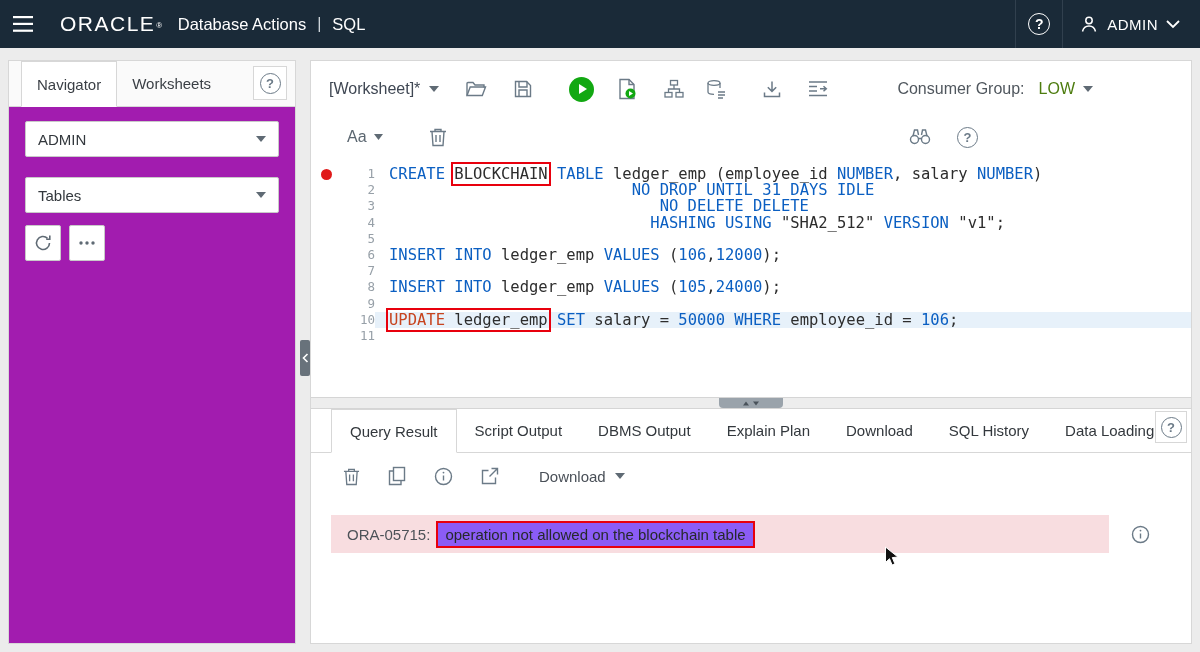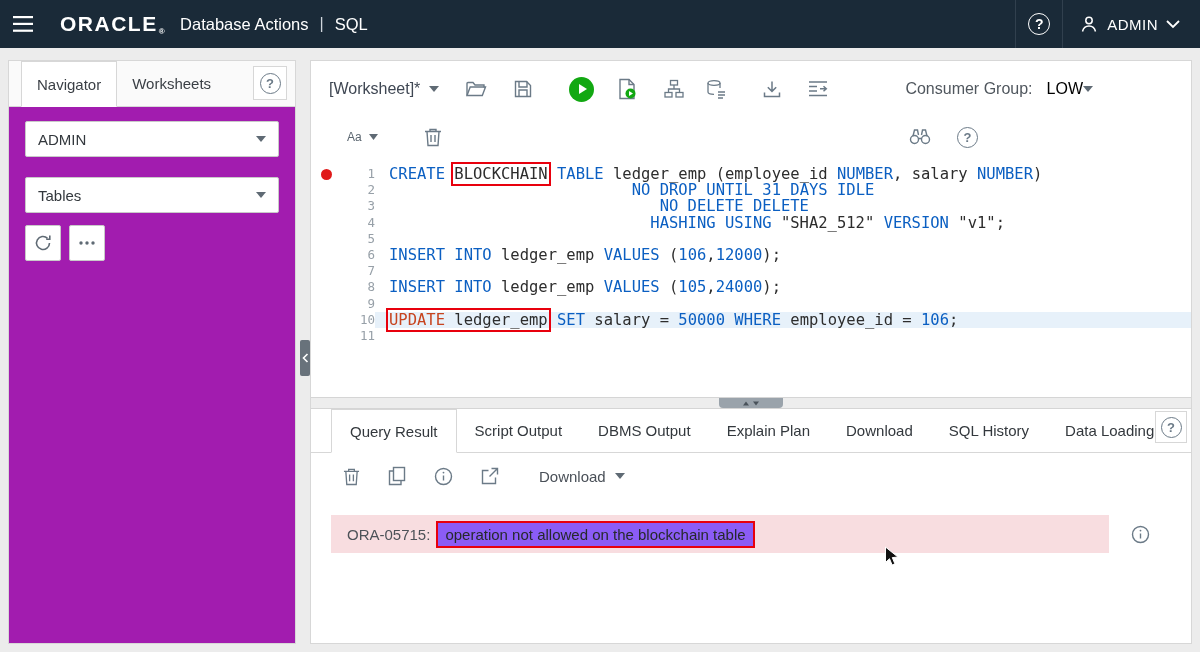--- a/index.html
+++ b/index.html
@@ -12,21 +12,21 @@
     color:#3b4450;
   }
   svg { display:block; }
 
   
   .topbar{
     position:absolute; top:0; left:0; width:1200px; height:48px;
     background:#1a2a38; display:flex; align-items:center; color:#fff;
   }
   .hamburger{ width:46px; height:48px; display:flex; align-items:center; justify-content:center; cursor:pointer;}
-  .brand{ font-weight:bold; font-size:21px; letter-spacing:1.5px; margin-left:14px; display:flex; align-items:flex-end;}
+  .brand{ font-weight:normal; font-size:21px; letter-spacing:1.5px; margin-left:14px; display:flex; align-items:center;}
   .brand sup{ font-size:8px; margin-top:2px; margin-left:1px;}
   .tb-product{ font-size:16.5px; margin-left:14px; font-weight:400;}
   .tb-div{ margin:0 11px; font-size:16px; color:#cfd6dc;}
   .tb-app{ font-size:16.5px; }
   .tb-spacer{ flex:1; }
   .tb-vline{ width:1px; height:48px; background:#31404e; }
   .tb-help{ width:46px; height:48px; display:flex; align-items:center; justify-content:center; cursor:pointer;}
   .tb-user{ height:48px; display:flex; align-items:center; gap:8px; padding:0 20px 0 16px; cursor:pointer;}
   .tb-user .uname{ font-size:15px; letter-spacing:0.5px; }
 
@@ -86,24 +86,24 @@
     background:#fff; border:1px solid #d7d7d7; display:flex; flex-direction:column;
   }
   .wtb1{ height:56px; display:flex; align-items:center; padding:0 18px; flex:none;}
   .ws-title{ display:flex; align-items:center; gap:9px; font-size:16px; color:#3f4753; cursor:pointer; margin-right:26px;}
   .tb-ic{ background:none; border:none; display:flex; align-items:center; justify-content:center; cursor:pointer; padding:0;}
   .g1{ margin-right:26px; }
   .g2{ margin-right:22px; }
   .run-circle{ width:25px; height:25px; border-radius:50%; background:#12a812; display:flex; align-items:center; justify-content:center;}
   .cg{ margin-left:auto; margin-right:80px; display:flex; align-items:center; gap:14px;}
   .cg-label{ font-size:16px; color:#50575e; }
-  .cg-val{ display:flex; align-items:center; font-size:16px; color:#000000; cursor:pointer;}
+  .cg-val{ display:flex; align-items:center; gap:8px; font-size:16px; color:#4d7c0f; cursor:pointer;}
 
   .wtb2{ height:40px; display:flex; align-items:center; padding:0 18px; flex:none; position:relative;}
-  .font-btn{ display:flex; align-items:center; gap:7px; font-size:12px; color:#5b6670; cursor:pointer; margin-left:18px; margin-right:46px;}
+  .font-btn{ display:flex; align-items:center; gap:7px; font-size:16px; color:#5b6670; cursor:pointer; margin-left:18px; margin-right:46px;}
   .wtb2-find{ position:absolute; left:598px; top:10px; }
   .wtb2-help{ position:absolute; left:646px; top:10px; cursor:pointer;}
 
   
   .editor{ height:240px; flex:none; padding-top:9px; overflow:hidden; cursor:text; position:relative;}
   .code-line{ display:flex; height:16.2px; line-height:16.2px; align-items:stretch;}
   .ln-margin{ width:30px; flex:none; position:relative;}
   .bp{ position:absolute; left:10px; top:2.5px; width:11px; height:11px; border-radius:50%; background:#e01a1a;}
   .ln{
     width:34px; flex:none; text-align:right; color:#97a0a8;

